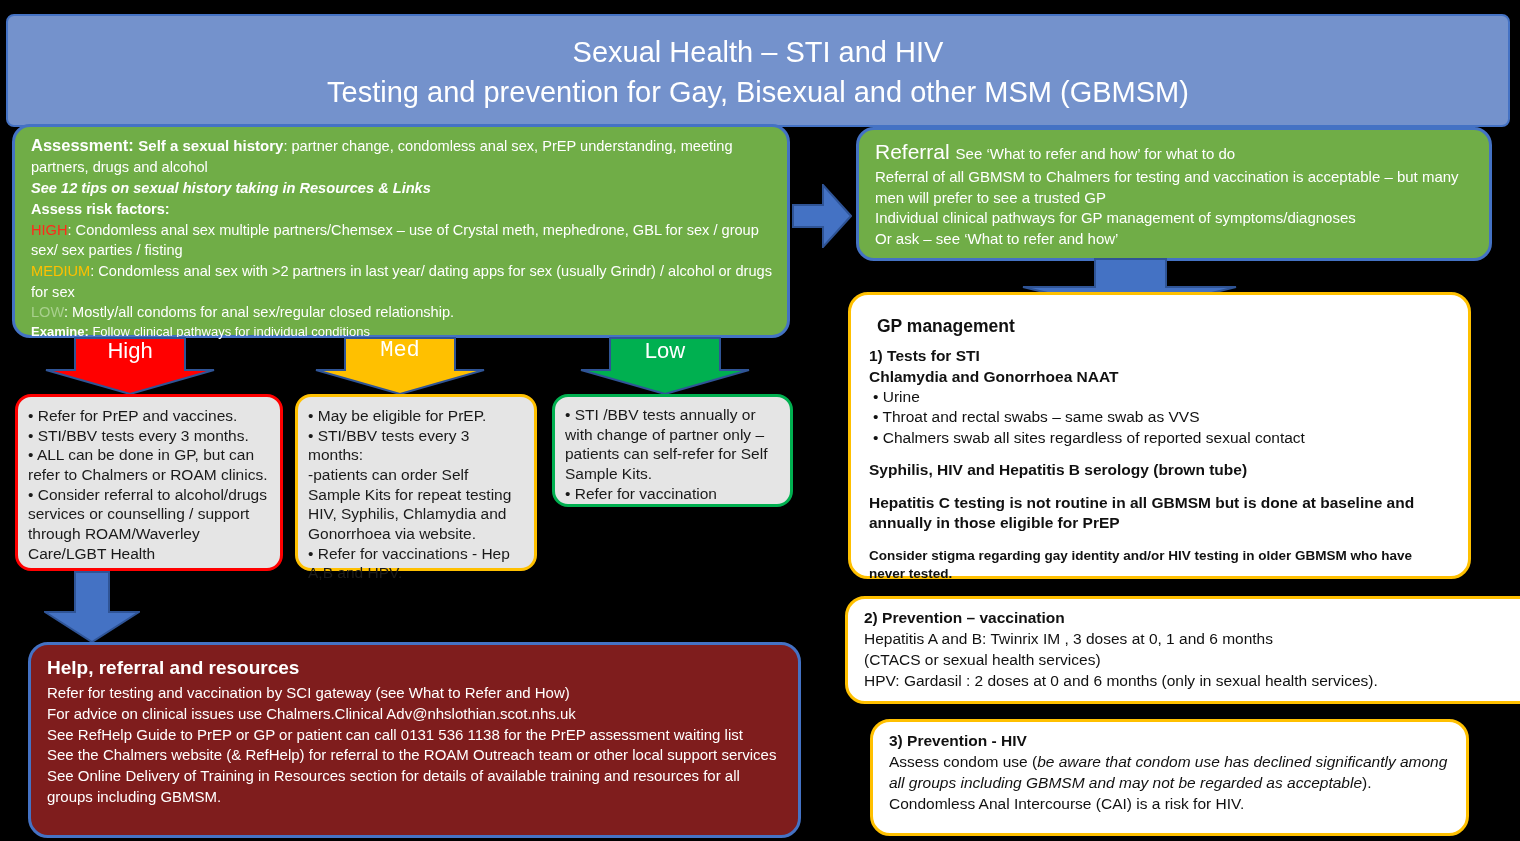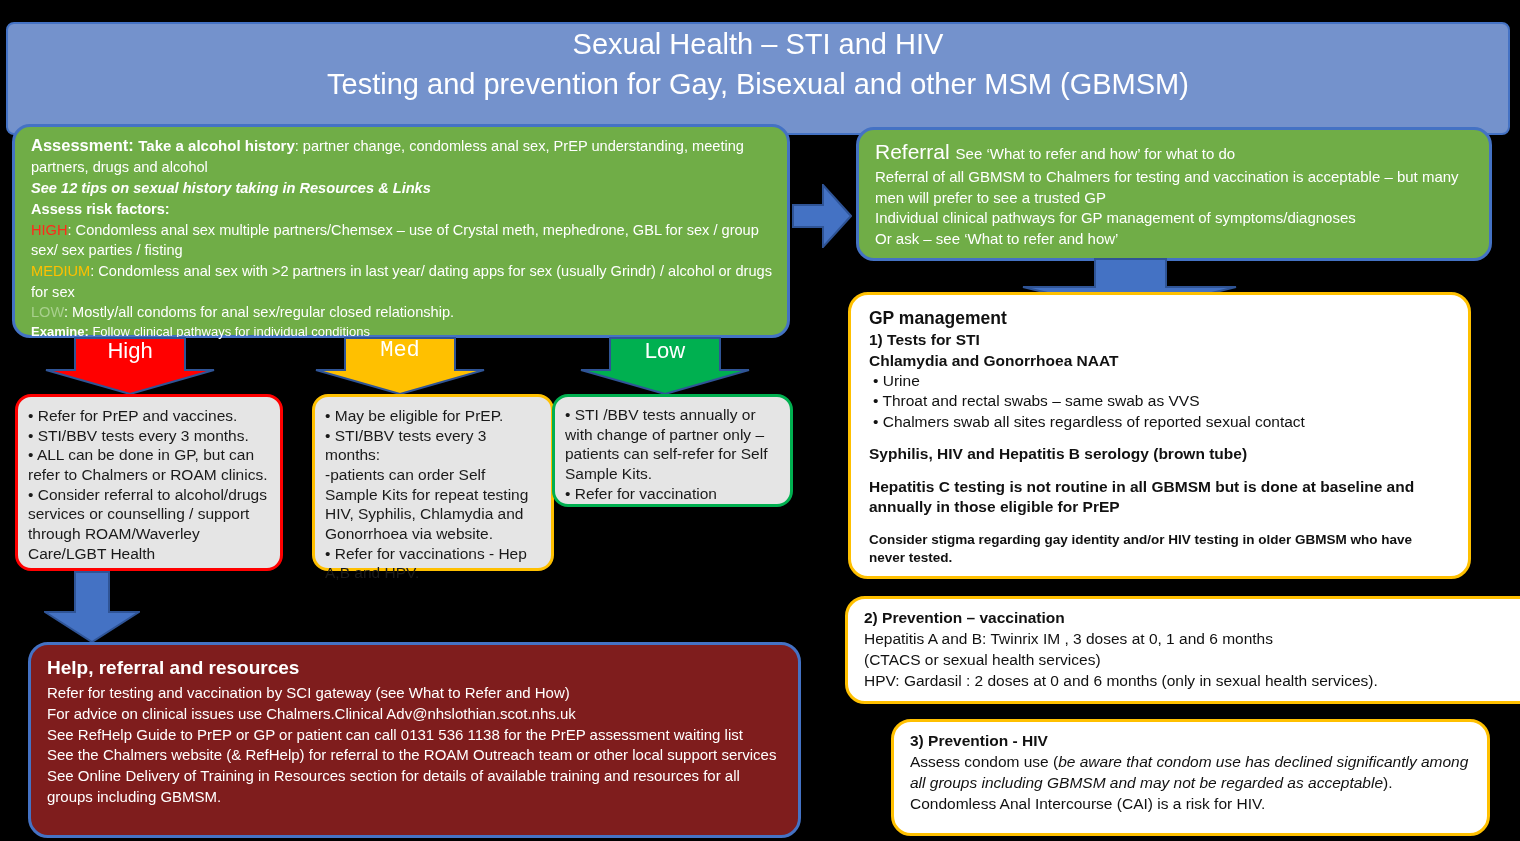--- a/index.html
+++ b/index.html
@@ -1,21 +1,21 @@
 <!DOCTYPE html>
 <html><head>
 <meta charset="utf-8">
 <style>
   html,body{margin:0;padding:0;background:#000;}
   body{font-family:"Liberation Sans", sans-serif;}
   .canvas{position:relative;width:1520px;height:841px;background:#000;overflow:hidden;}
   .box{position:absolute;box-sizing:border-box;}
 
   
-  .header{left:6px;top:22px;width:1504px;height:113px;background:#7492CC;border:2px solid #4472C4;border-radius:8px;color:#fff;text-align:center;}
+  .header{left:6px;top:14px;width:1504px;height:113px;background:#7492CC;border:2px solid #4472C4;border-radius:8px;color:#fff;text-align:center;padding-top:16px;}
   .header .t1{font-size:29px;line-height:40px;}
   .header .t2{font-size:29px;line-height:40px;}
 
   
   .greenbox{background:#70AD47;border:3px solid #4472C4;border-radius:18px;color:#fff;}
   .assessment{left:12px;top:124px;width:778px;height:214px;padding:7px 15px 6px 16px;font-size:14.6px;line-height:1.42;}
   .assessment .h1{font-size:16.5px;font-weight:bold;}
   .assessment .h2{font-size:15px;font-weight:bold;}
   .assessment .bold{font-weight:bold;}
   .assessment .it{font-style:italic;font-weight:bold;}
@@ -23,34 +23,34 @@
   .lbl-med{color:#FFC000;}
   .lbl-low{color:#A8D08D;}
   .examine{font-size:13px;}
 
   .referral{left:856px;top:127px;width:636px;height:134px;padding:8px 16px;font-size:15px;line-height:1.38;}
   .referral .big{font-size:21px;}
 
   
   .whitebox{background:#e5e5e5;color:#1a1a1a;border-radius:16px;}
   .highbox{left:15px;top:394px;width:268px;height:177px;border:3.5px solid #FF0000;padding:9px 10px;font-size:15.5px;line-height:1.27;}
-  .medbox{left:312px;top:394px;width:242px;height:177px;border:3.5px solid #FFC000;padding:9px 10px;font-size:15.5px;line-height:1.27;}
+  .medbox{left:295px;top:394px;width:242px;height:177px;border:3.5px solid #FFC000;padding:9px 10px;font-size:15.5px;line-height:1.27;}
   .lowbox{left:552px;top:394px;width:241px;height:113px;border:3.5px solid #00B050;padding:8px 10px;font-size:15.5px;line-height:1.27;}
   .whitebox p{margin:0;}
 
   
   .goldbox{background:#fff;color:#111;border:3.5px solid #FFC000;border-radius:20px;}
   .gpbox{left:848px;top:292px;width:623px;height:287px;padding:12px 18px 8px 18px;font-size:15.5px;line-height:1.32;}
-  .gpbox .title{font-size:17.5px;font-weight:bold;margin:0;}
+  .gpbox .title{font-size:17.5px;font-weight:bold;margin:8px;}
   .gpbox .b{font-weight:bold;margin:0;}
   .gpbox .bullet{margin:0 0 0 4px;}
   .gpbox .gap{margin-top:12px;}
   .gpbox .small{font-size:13.5px;font-weight:bold;line-height:1.3;}
   .pvbox{left:845px;top:596px;width:713px;height:108px;padding:9px 16px;font-size:15.5px;line-height:1.35;}
-  .phbox{left:891px;top:719px;width:599px;height:117px;padding:9px 16px;font-size:15.5px;line-height:1.35;}
+  .phbox{left:870px;top:719px;width:599px;height:117px;padding:9px 16px;font-size:15.5px;line-height:1.35;}
   .pvbox .title,.phbox .title{font-weight:bold;margin:0;}
   .pvbox p,.phbox p{margin:0;}
   .phbox .it{font-style:italic;}
 
   
   .helpbox{left:28px;top:642px;width:773px;height:196px;background:#7f1d1d;border:3px solid #4472C4;border-radius:20px;color:#fff;padding:8px 16px;font-size:15px;line-height:1.38;}
   .helpbox .title{font-size:19px;font-weight:bold;margin:2px 0 2px 0;}
   .helpbox p{margin:0;}
 
   
@@ -63,21 +63,21 @@
 
 <div class="canvas">
 
   <div class="box header">
     <div class="t1">Sexual Health – STI and HIV</div>
     <div class="t2">Testing and prevention for Gay, Bisexual and other MSM (GBMSM)</div>
   </div>
 
   <div class="box greenbox assessment">
     <div>
-      <span class="h1">Assessment: </span><span class="h2">Take a  alcohol history</span><span>:  partner change, condomless anal sex, PrEP understanding, meeting partners, drugs and alcohol</span>
+      <span class="h1">Assessment: </span><span class="h2">Self a  sexual history</span><span>:  partner change, condomless anal sex, PrEP understanding, meeting partners, drugs and alcohol</span>
     </div>
     <div class="it">See 12 tips on sexual history taking in Resources &amp; Links</div>
     <div class="bold">Assess risk factors:</div>
     <div>
       <span class="lbl-high">HIGH</span><span>: Condomless anal sex  multiple partners/Chemsex – use of  Crystal meth, mephedrone, GBL for sex / group sex/ sex parties / fisting</span>
     </div>
     <div>
       <span class="lbl-med">MEDIUM</span><span>: Condomless anal sex with &gt;2 partners in last year/ dating apps for sex (usually Grindr) / alcohol or drugs for sex</span>
     </div>
     <div>

